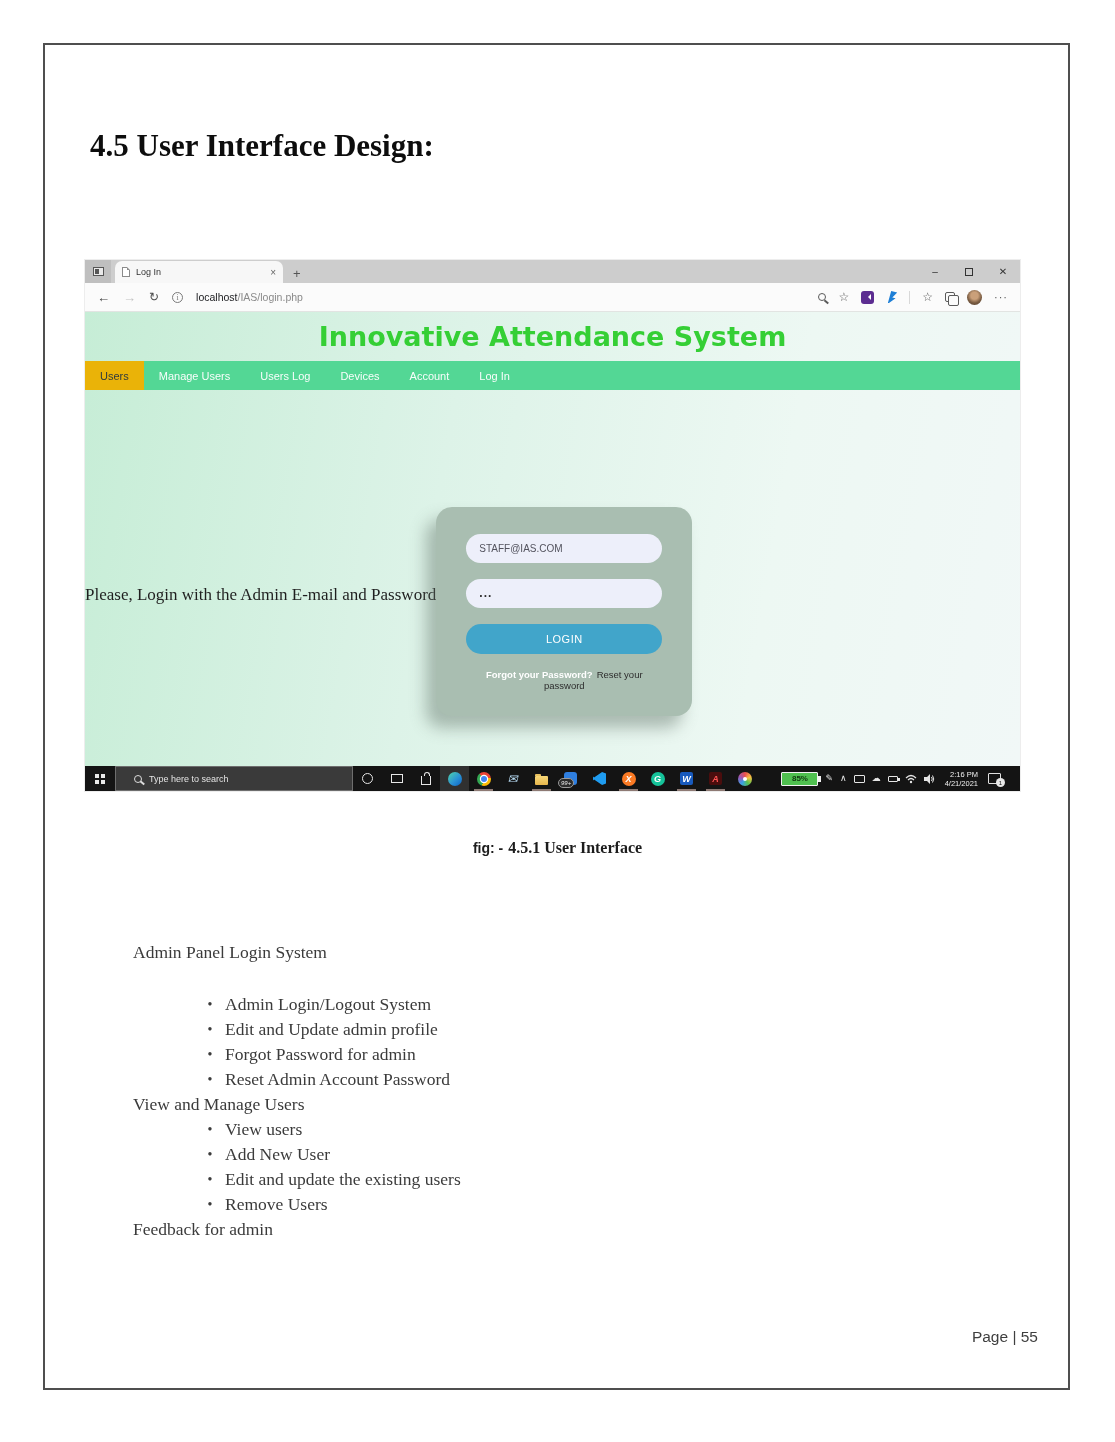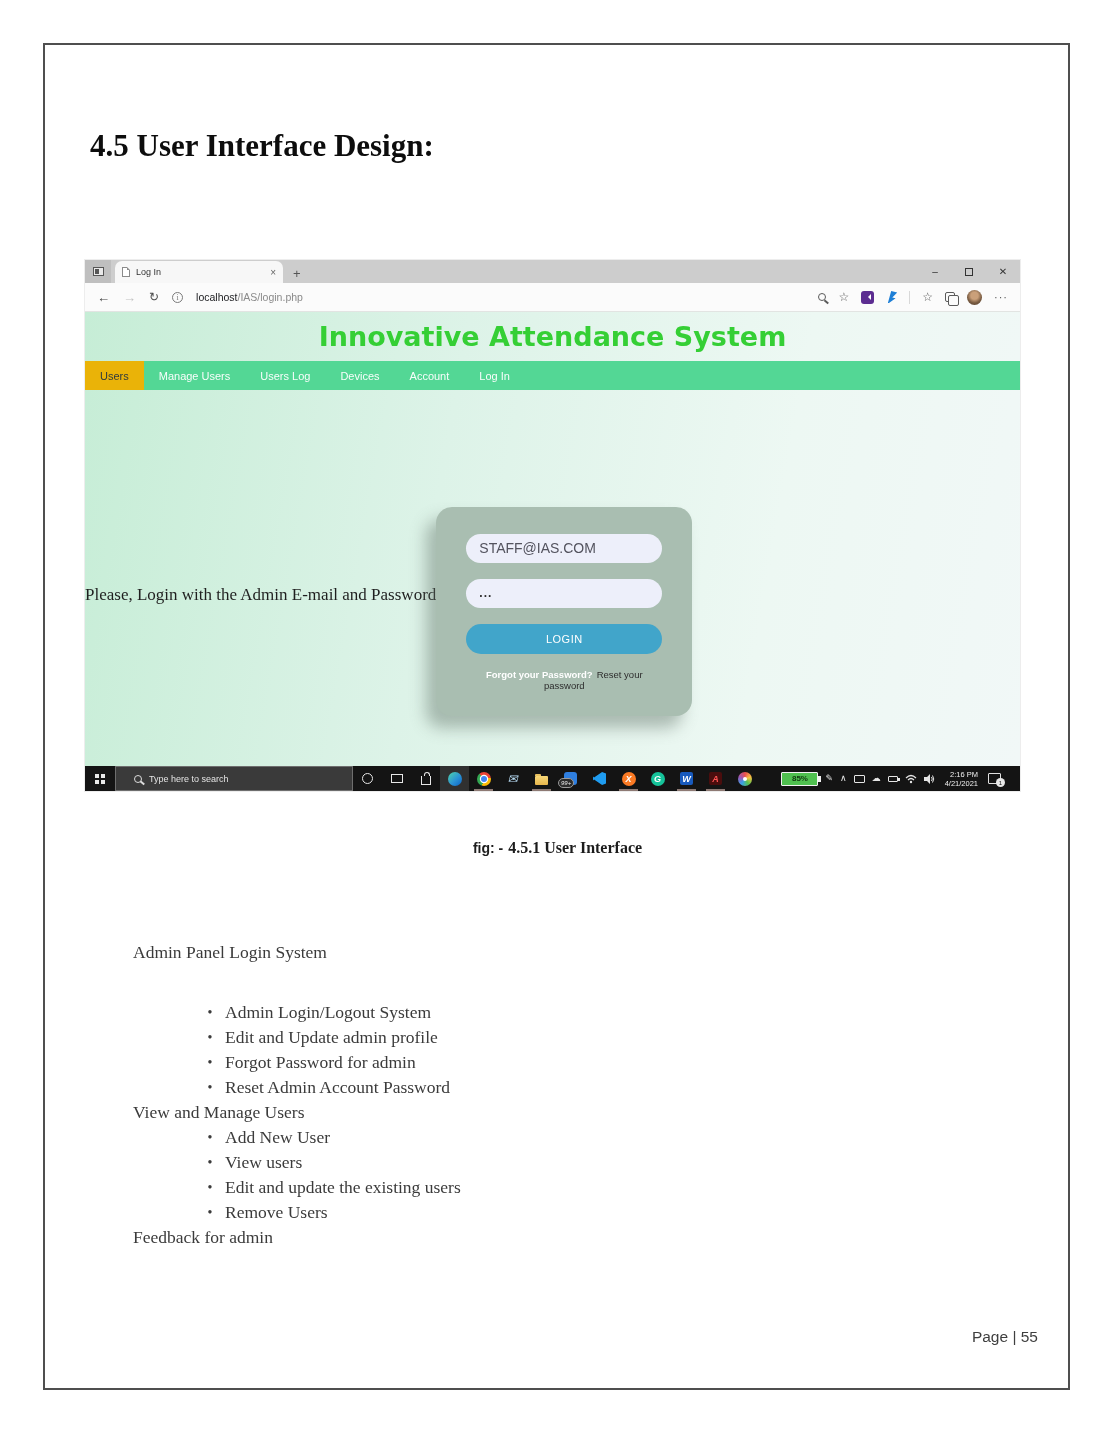--- a/index.html
+++ b/index.html
@@ -9,21 +9,21 @@
   .frame { position:absolute; left:43px; top:43px; right:45px; bottom:52px; border:2px solid #4f4f4f; }
 
   
   .doc-heading { position:absolute; left:90px; top:128px; font-family:"Liberation Serif", serif;
     font-weight:bold; font-size:31px; color:#0d0d0d; }
   .fig-caption { position:absolute; top:839px; left:0; width:100%; text-align:center; color:#1c1c1c; }
   .fig-caption .cap-prefix { font-family:"Liberation Sans", sans-serif; font-weight:bold; font-size:14px; }
   .fig-caption .cap-label  { font-family:"Liberation Serif", serif; font-weight:bold; font-size:16px; margin-left:5px; }
   .bodytext { position:absolute; left:133px; top:940px; width:720px;
     font-family:"Liberation Serif", serif; font-size:17.5px; color:#3b3b3b; line-height:25px; }
-  .bodytext .para1 { margin-bottom:35px; }
+  .bodytext .para1 { margin-bottom:27px; }
   .blist .li { padding-left:62px; display:flex; }
   .blist .li::before { content:"•"; width:30px; flex:0 0 30px; text-align:center; font-size:14px; }
   .pagenum { position:absolute; top:1328px; right:77px; font-size:15.5px; color:#3f3f3f; }
 
   
   .browser { position:absolute; left:85px; top:260px; width:935px; height:531px;
     display:flex; flex-direction:column; box-shadow:0 0 0 1px rgba(0,0,0,.07); font-family:"Liberation Sans", sans-serif; }
 
   
   .tabstrip { height:23px; background:#cdcdcd; display:flex; align-items:flex-end; flex:0 0 auto; position:relative; }
@@ -70,21 +70,21 @@
   .site-header { height:49px; display:flex; align-items:center; justify-content:center; }
   .site-title { font-family:"DejaVu Sans", sans-serif; font-weight:bold; font-size:27px; color:#35cf35; letter-spacing:0; }
   .mainnav { height:29px; background:#53d795; display:flex; align-items:stretch; font-size:11px; flex:0 0 auto; }
   .nav-item { display:flex; align-items:center; padding:0 15px; color:rgba(255,255,255,.96); }
   .nav-item.active { background:#eab308; color:#2e3b3e; }
   .pagebody { flex:1; display:flex; align-items:center; padding-top:33px; }
   .prompt { font-family:"Liberation Serif", serif; font-size:17px; color:#1f1f1f; }
   .login-card { margin-top:33px; width:256px; background:#a9beb1; border-radius:16px;
     padding:27px 30px 25px 30px; box-shadow:-10px 12px 16px rgba(96,112,103,.45); }
   .field { width:100%; height:29px; border:none; outline:none; background:#edeffa; border-radius:15px;
-    padding:0 13px; font-size:14px; color:#53535e; display:block; font-family:"Liberation Sans", sans-serif; }
+    padding:0 13px; font-size:10px; color:#53535e; display:block; font-family:"Liberation Sans", sans-serif; }
   .field.pw { margin-top:16px; font-weight:bold; font-size:12px; color:#2f2f2f; letter-spacing:1px; }
   .login-btn { margin-top:16px; width:100%; height:30px; border:none; border-radius:15px; background:#41a5ca;
     color:#fff; font-size:11px; letter-spacing:.5px; font-family:"Liberation Sans", sans-serif; }
   .links { margin-top:15px; text-align:center; font-size:9.5px; }
   .links .forgot { color:#ffffff; font-weight:600; }
   .links .reset { color:#2d2d2d; margin-left:4px; }
 
   
   .taskbar { height:25px; background:#141414; display:flex; align-items:stretch; flex:0 0 auto; color:#fff; }
   .tsk-start { width:30px; display:flex; align-items:center; justify-content:center; }
@@ -295,22 +295,22 @@
   <div class="bodytext">
     <p class="para1">Admin Panel Login System</p>
     <div class="blist">
       <div class="li">Admin Login/Logout System</div>
       <div class="li">Edit and Update admin profile</div>
       <div class="li">Forgot Password for admin</div>
       <div class="li">Reset Admin Account Password</div>
     </div>
     <p>View and Manage Users</p>
     <div class="blist">
+      <div class="li">View users</div>
       <div class="li">Add New User</div>
-      <div class="li">View users</div>
       <div class="li">Edit and update the existing users</div>
       <div class="li">Remove Users</div>
     </div>
     <p>Feedback for admin</p>
   </div>
 
   <div class="pagenum">Page | 55</div>
 </div>
 
 </body></html>

